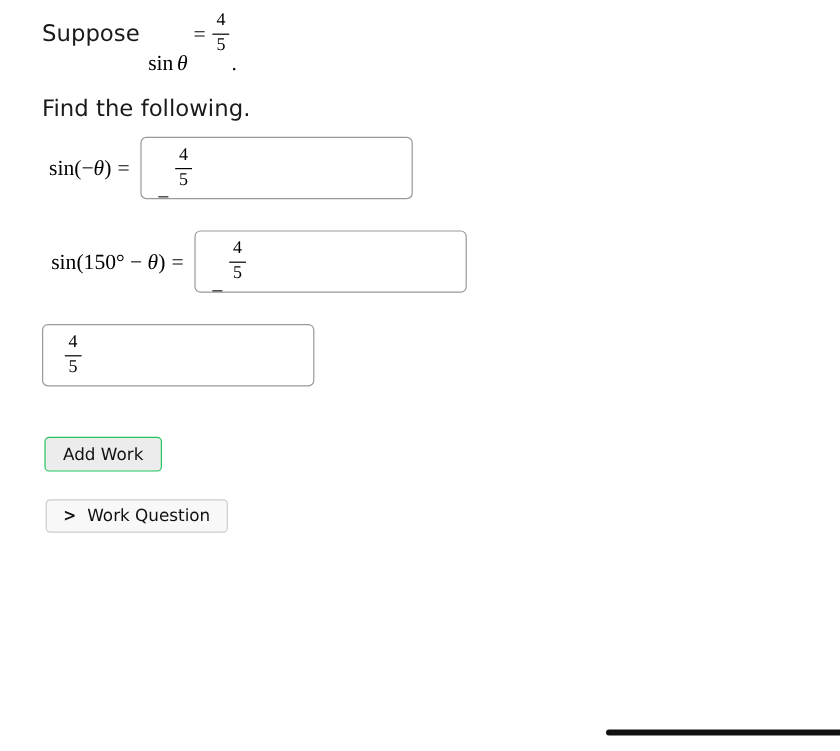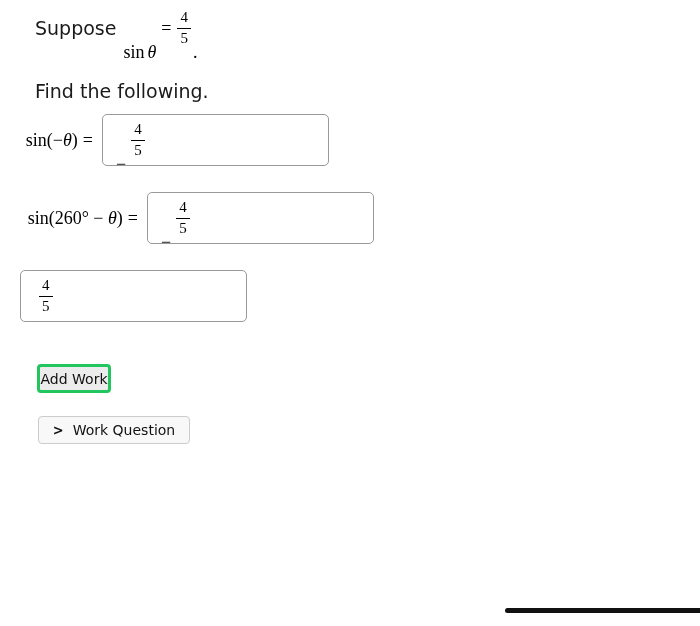--- a/index.html
+++ b/index.html
@@ -42,21 +42,21 @@
 
   .instruction { position: absolute; left: 35px; top: 80px; }
 
   
   .qrow {
     position: absolute;
     left: 0; right: 0;
     height: 52px;
     display: flex;
     align-items: center;
-    padding-left: 20px;
+    padding-left: 35px;
   }
   .qlabel {
     flex: none;
     text-align: right;
     white-space: nowrap;
     padding-right: 3px;
   }
   .answer-box {
     flex: none;
     width: 227px;
@@ -76,23 +76,23 @@
     display: flex;
     align-items: center;
     justify-content: center;
     border-radius: 4px;
     font-family: "DejaVu Sans", sans-serif;
     font-size: 14px;
     color: #111;
     cursor: pointer;
   }
   .btn-add-work {
-    left: 37px; top: 364px; width: 74px; height: 29px;
+    left: 37px; top: 364px; width: 98px; height: 29px;
     background: #ececec;
-    border: 3px solid #22c55e;
+    border: 1px solid #22c55e;
   }
   .btn-next {
     left: 38px; top: 416px; width: 152px; height: 28px;
     background: #f8f8f8;
     border: 1px solid #cccccc;
     gap: 9px;
   }
   .chevron { font-size: 13px; font-weight: bold; transform: scaleY(1.1); }
 
   .bottom-line {
@@ -130,21 +130,21 @@
       <span class="math sign">−</span>
       <span class="frac">
           <span class="num">4</span>
           <span class="den">5</span>
         </span>
     </div>
   </div>
 
   <div class="qrow" style="top:192px;">
     <div class="qlabel" style="width:127px;">
-      <span class="math">sin</span><span class="math">(260° − </span><span class="math var">θ</span><span class="math">)</span><span class="math eq">=</span>
+      <span class="math">sin</span><span class="math">(150° − </span><span class="math var">θ</span><span class="math">)</span><span class="math eq">=</span>
     </div>
     <div class="answer-box">
       <span class="math sign">−</span>
       <span class="frac">
           <span class="num">4</span>
           <span class="den">5</span>
         </span>
     </div>
   </div>
 

